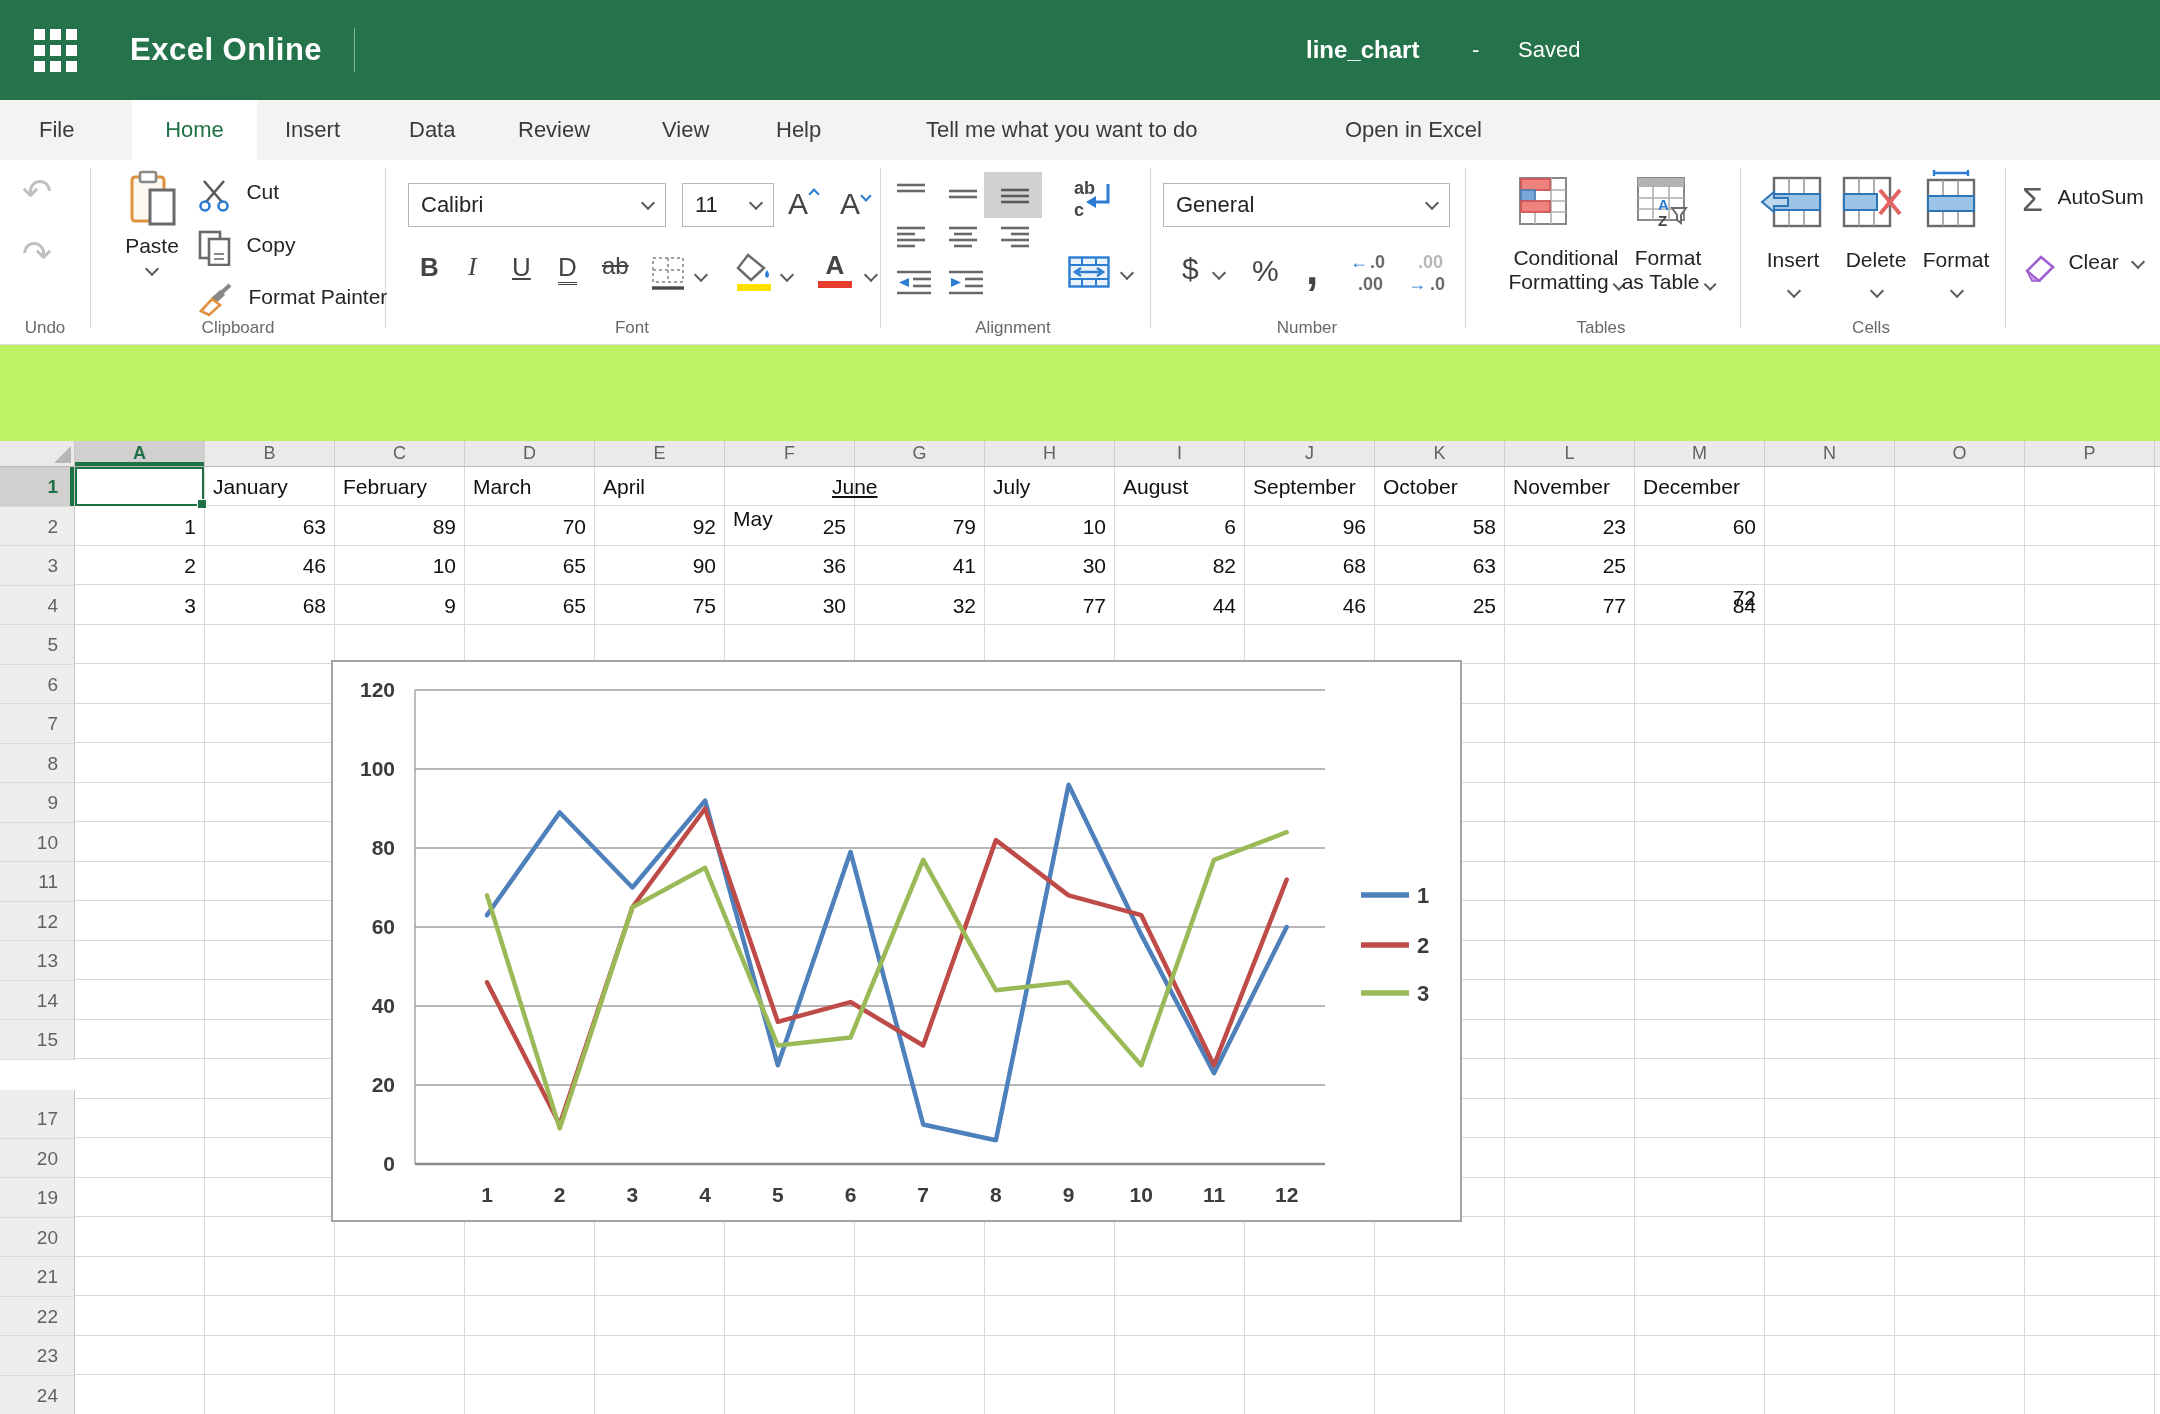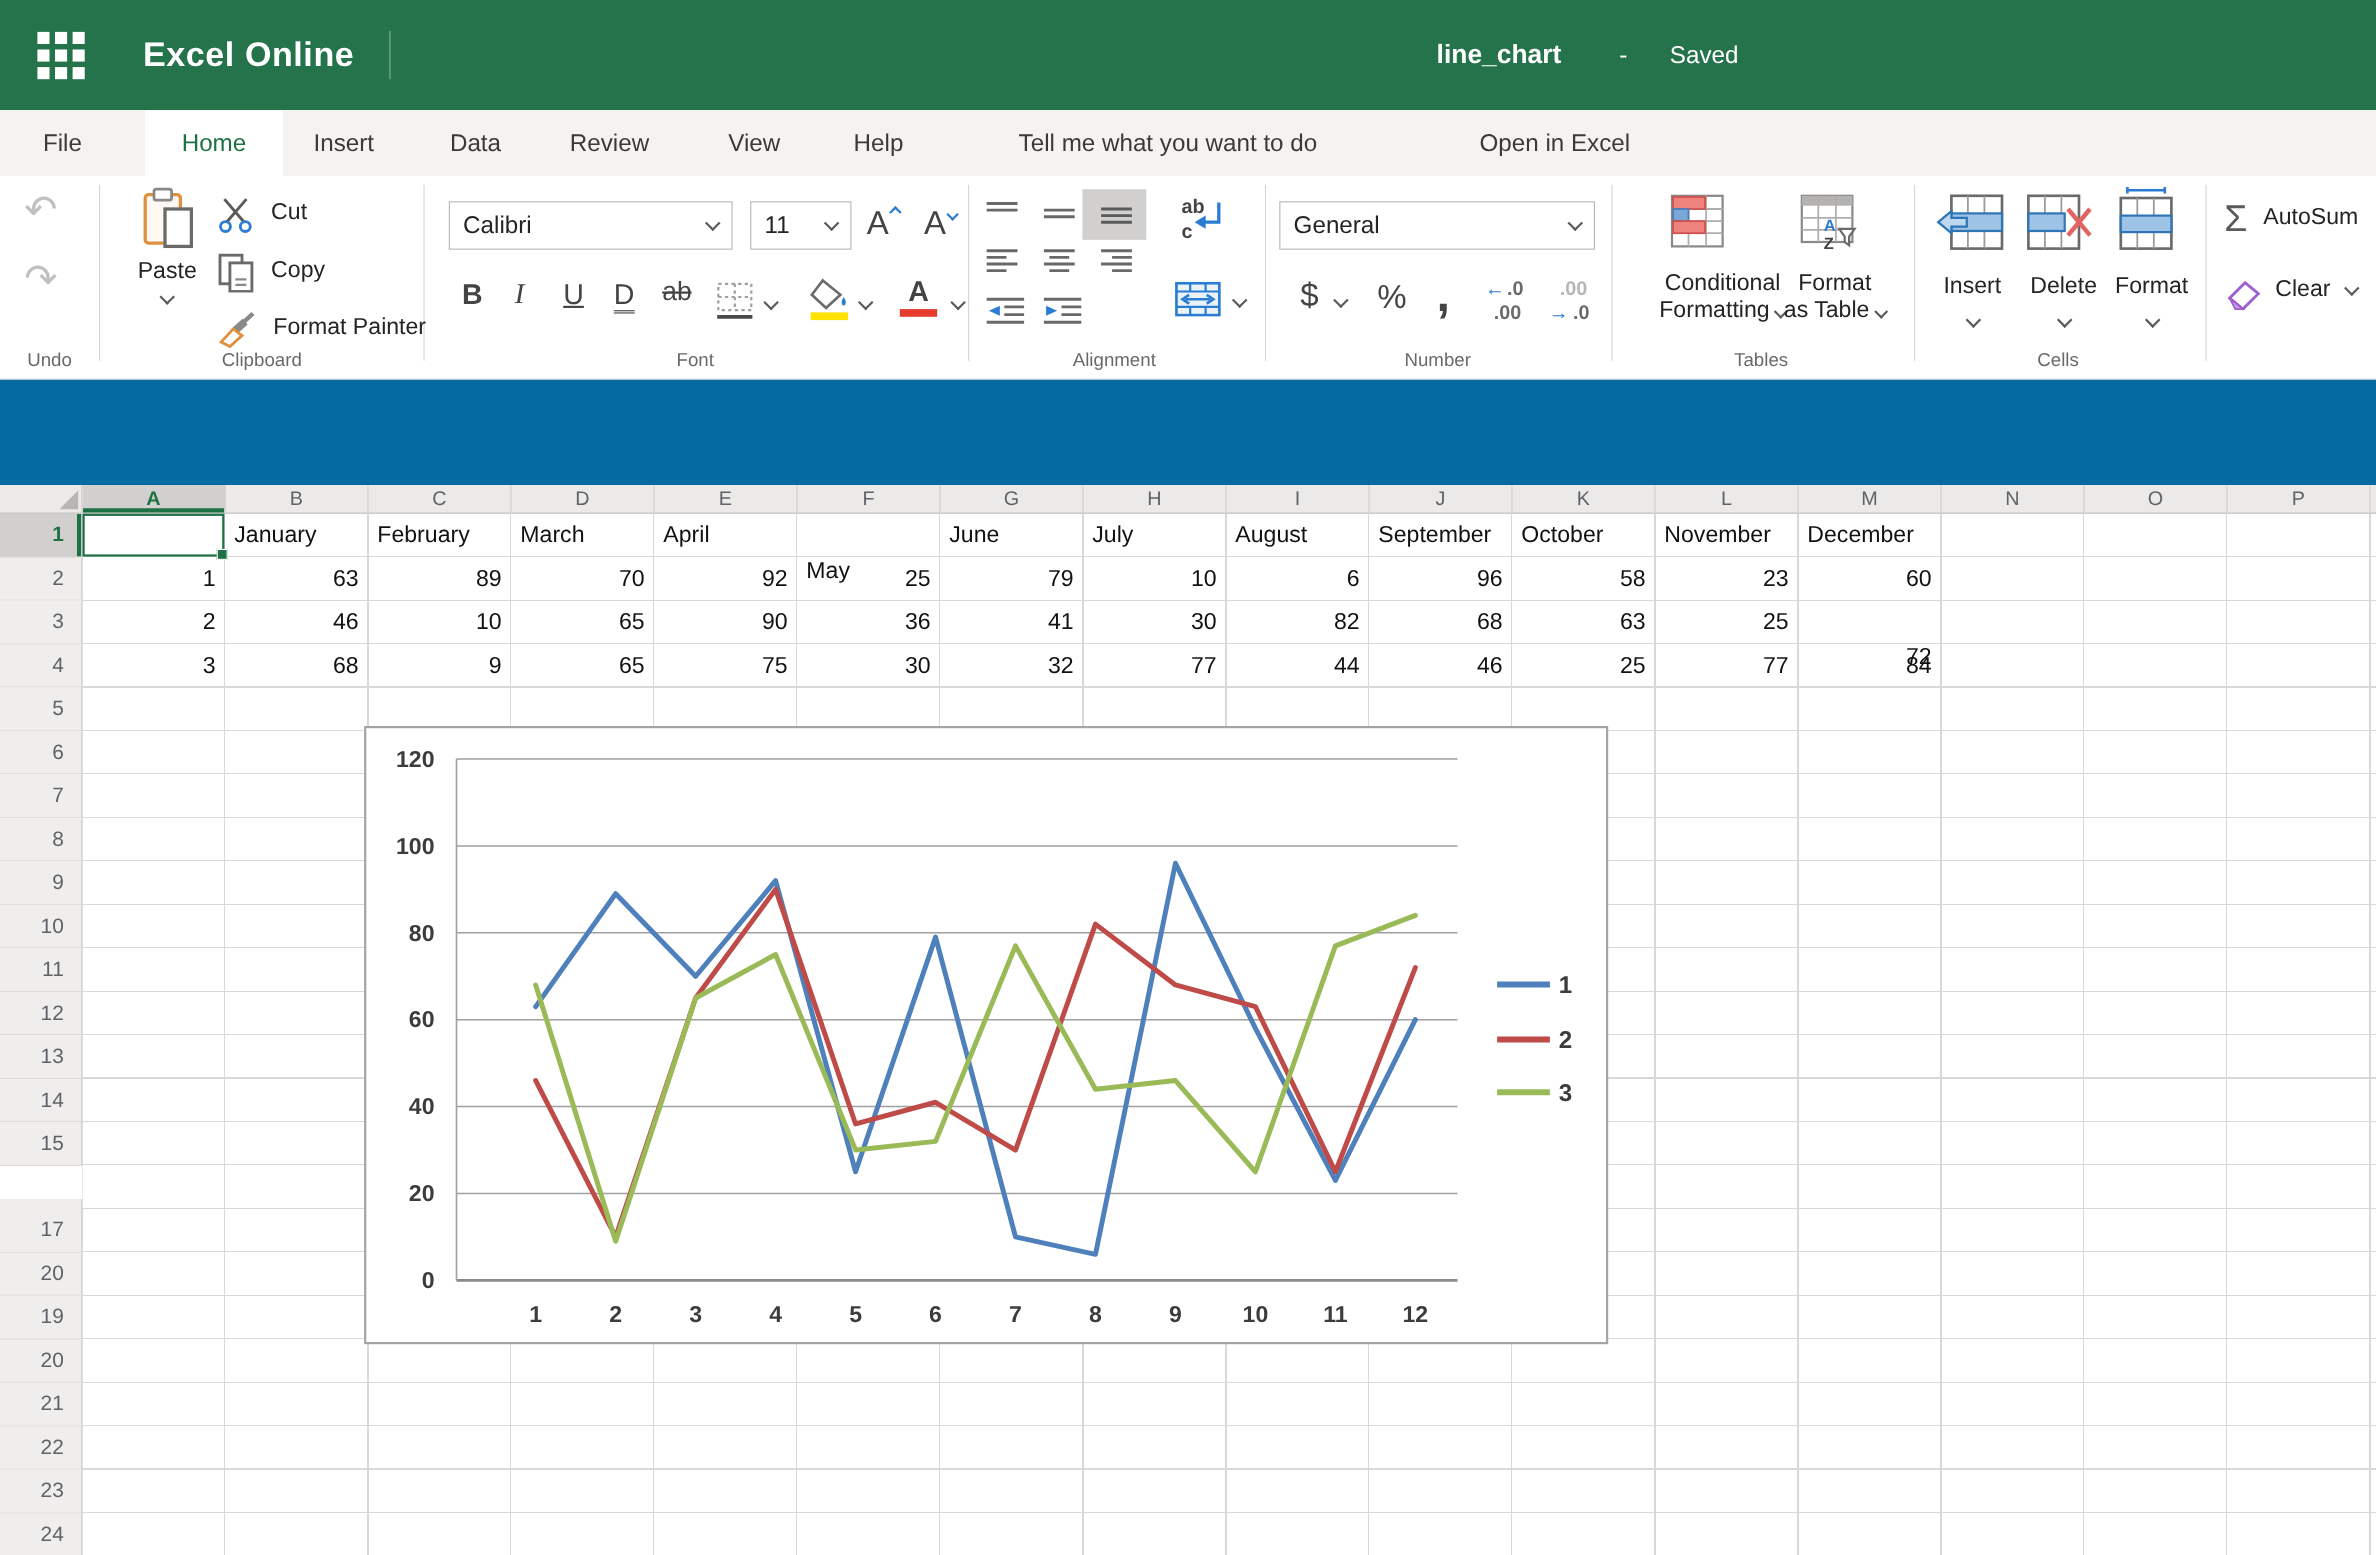--- a/index.html
+++ b/index.html
@@ -1,17 +1,17 @@
 <!DOCTYPE html>
 <html><head>
 <meta charset="utf-8">
 <style>
   html,body{margin:0;padding:0;background:#fff;}
   #root{position:relative;width:2160px;height:1414px;overflow:hidden;
-        font-family:"Liberation Sans",sans-serif;background:#0369a1;}
+        font-family:"Liberation Sans",sans-serif;background:#bef264;}
 
   
   #appbar{position:absolute;left:0;top:0;width:100%;height:100px;background:#24734a;color:#fff;}
   #waffle{position:absolute;left:34px;top:29px;width:43px;height:43px;
           display:grid;grid-template-columns:repeat(3,11px);grid-template-rows:repeat(3,11px);gap:5px;cursor:pointer;}
   #waffle span{background:#fff;display:block;}
   #app-title{position:absolute;left:130px;top:0;height:100px;line-height:100px;font-size:31px;font-weight:bold;letter-spacing:.5px;}
   #hdr-divider{position:absolute;left:354px;top:28px;width:1px;height:44px;background:rgba(255,255,255,.45);}
   #breadcrumb{position:absolute;left:391px;top:0;height:100px;line-height:100px;font-size:22px;font-weight:bold;}
   #breadcrumb .crumb{cursor:pointer;}
@@ -464,21 +464,21 @@
       </div>
   <div id="cells">
     <div id="sel-a1">
           <div class="handle"></div>
         </div>
   <div class="cell month" style="left: 130px; top: 0px; width: 130px;">January</div>
         <div class="cell month" style="left: 260px; top: 0px; width: 130px;">February</div>
         <div class="cell month" style="left: 390px; top: 0px; width: 130px;">March</div>
         <div class="cell month" style="left: 520px; top: 0px; width: 130px;">April</div>
         <div class="cell month" style="left: 650px; top: 0px; width: 130px; margin-top: 32px;">May</div>
-        <div class="cell month" style="left: 780px; top: 0px; width: 130px;">June</div>
+        <div class="cell month" style="left: 749px; top: 0px; width: 130px; text-decoration: underline;">June</div>
         <div class="cell month" style="left: 910px; top: 0px; width: 130px;">July</div>
         <div class="cell month" style="left: 1040px; top: 0px; width: 130px;">August</div>
         <div class="cell month" style="left: 1170px; top: 0px; width: 130px;">September</div>
         <div class="cell month" style="left: 1300px; top: 0px; width: 130px;">October</div>
         <div class="cell month" style="left: 1430px; top: 0px; width: 130px;">November</div>
         <div class="cell month" style="left: 1560px; top: 0px; width: 130px;">December</div>
         <div class="cell num" style="left: 0px; top: 39.5px; width: 130px;">1</div>
         <div class="cell num" style="left: 130px; top: 39.5px; width: 130px;">63</div>
         <div class="cell num" style="left: 260px; top: 39.5px; width: 130px;">89</div>
         <div class="cell num" style="left: 390px; top: 39.5px; width: 130px;">70</div>

